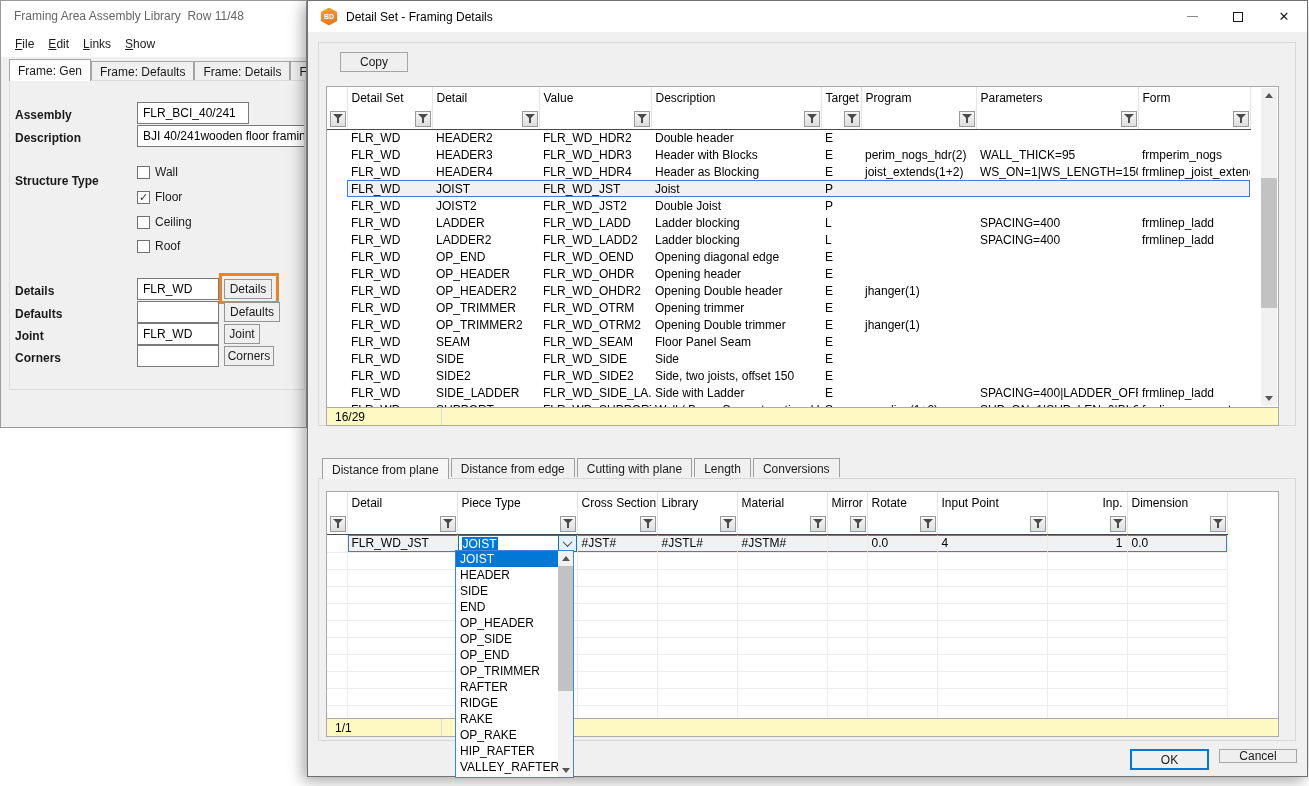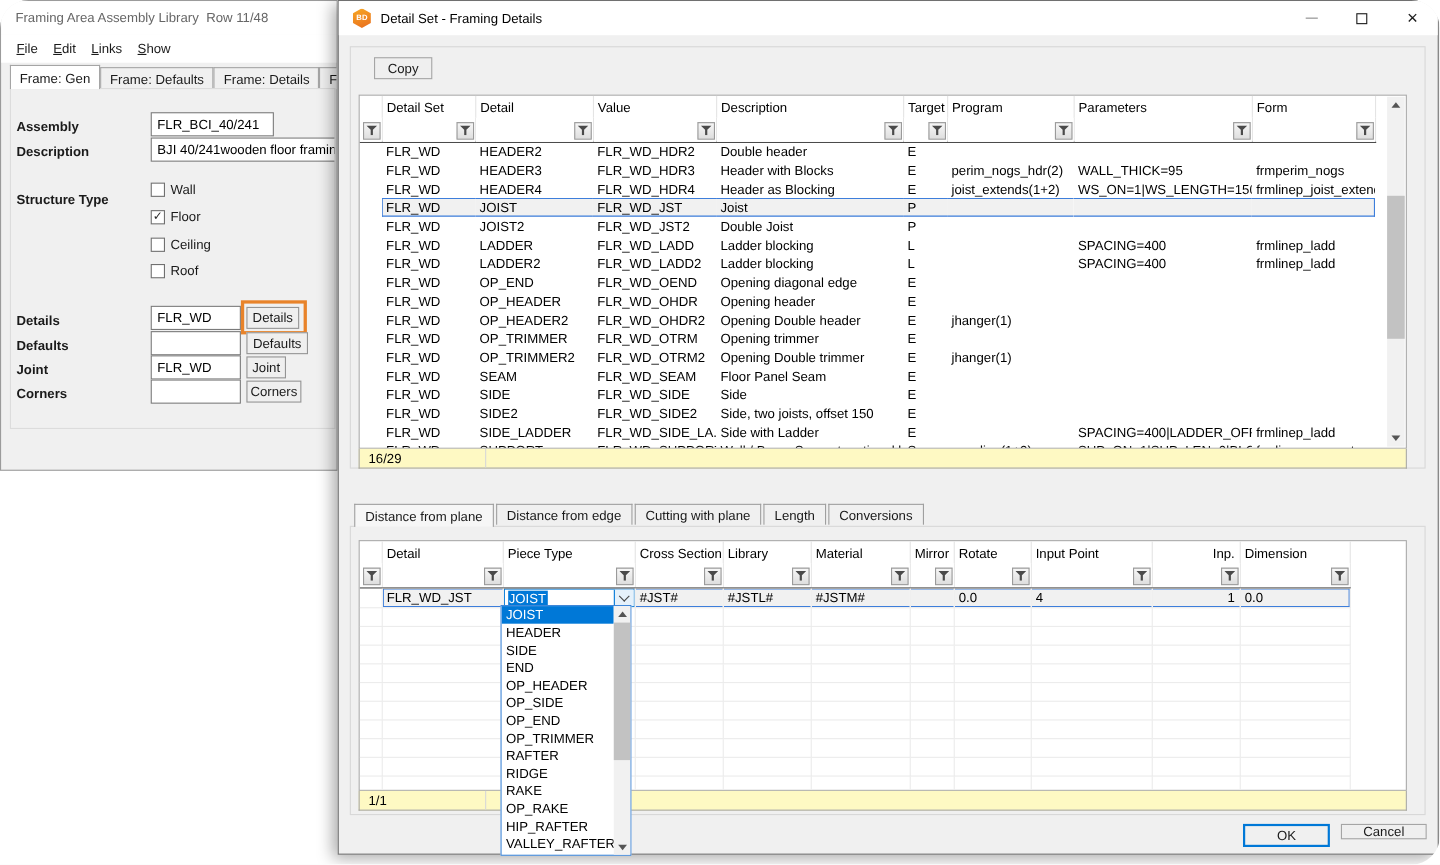--- a/index.html
+++ b/index.html
@@ -1,17 +1,17 @@
 <!DOCTYPE html>
 <html><head>
 <meta charset="utf-8">
 <style>
   * { box-sizing: border-box; margin: 0; padding: 0; }
   html,body { width:1309px; height:786px; background:#ffffff; font-family:"Liberation Sans", sans-serif; }
-  .screen { position:relative; width:1309px; height:786px; overflow:hidden; background:#fff;border-radius:26px; }
+  .screen { position:relative; width:1309px; height:786px; overflow:hidden; background:#fff; }
 
   
   .bg-window { position:absolute; left:0; top:0; width:307px; height:428px;
     background:#f0f0f0; border:1px solid #9b9b9b; overflow:hidden; }
   .bg-titlebar { position:absolute; left:0; top:0; width:100%; height:30px; background:#ffffff; }
   .bg-title { position:absolute; left:13px; top:8px; font-size:12px; color:#666; white-space:pre; }
   .menubar { position:absolute; left:0; top:30px; width:100%; height:26px; background:#ffffff; display:flex; align-items:center; padding-left:7px; }
   .menu-item { display:inline-block; font-size:12px; color:#1a1a1a; padding:3px 7px; }
   .menu-item::first-letter { text-decoration:underline; }
   .bg-tabs { position:absolute; left:8px; top:58px; height:22px; display:flex; align-items:flex-end; white-space:nowrap; }
@@ -44,21 +44,21 @@
   .wc { width:46px; height:31px; display:flex; align-items:center; justify-content:center; }
   .glyph-min { width:11px; height:1px; background:#8a8a8a; }
   .glyph-max { width:10px; height:10px; border:1px solid #1a1a1a; }
   .glyph-close { font-size:13px; color:#1a1a1a; line-height:13px; }
 
   .groupbox { position:absolute; border:1px solid #d8d8d8; }
   .g1 { left:10px; top:41px; width:978px; height:384px; }
   .g2 { left:10px; top:477px; width:978px; height:263px; }
   .btn { position:absolute; background:#efefef; border:1px solid #a5a5a5; font-size:12px; color:#1a1a1a;
     display:flex; align-items:center; justify-content:center; }
-  .copy-btn { left:32px; top:51px; width:53px; height:20px; }
+  .copy-btn { left:32px; top:51px; width:68px; height:20px; }
 
   .grid-box { position:absolute; background:#fff; border:1px solid #a9a9a9; overflow:hidden; }
   .gb1 { left:18px; top:85px; width:953px; height:322px; }
   .gb2 { left:18px; top:490px; width:953px; height:228px; }
   table.grid-table { border-collapse:collapse; table-layout:fixed; }
   .grid-table th, .grid-table td { font-size:12px; font-weight:normal; text-align:left; white-space:nowrap;
     overflow:hidden; padding:0 4px; }
   tr.hdr-names th { height:20px; vertical-align:middle; border-right:1px solid #e4e4e4; color:#000; padding-top:2px; }
   tr.hdr-filters th { height:22px; border-bottom:1px solid #4a4a4a; border-right:1px solid #e4e4e4;
     position:relative; background:#fff; }

